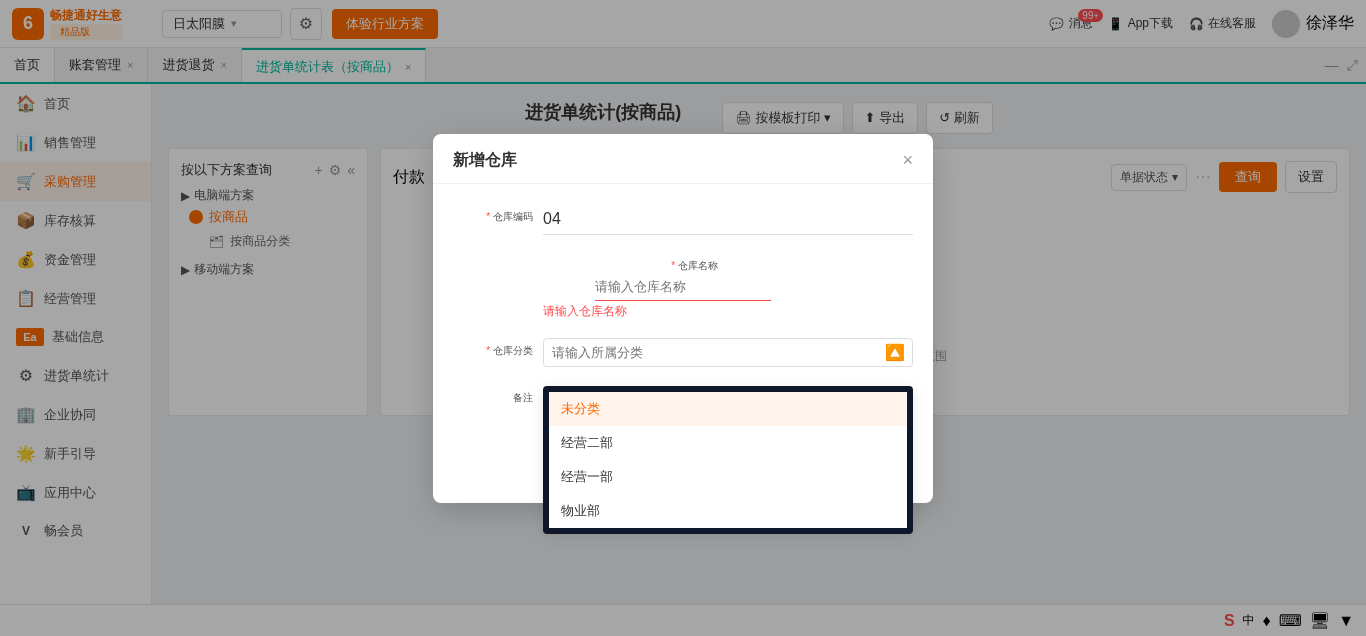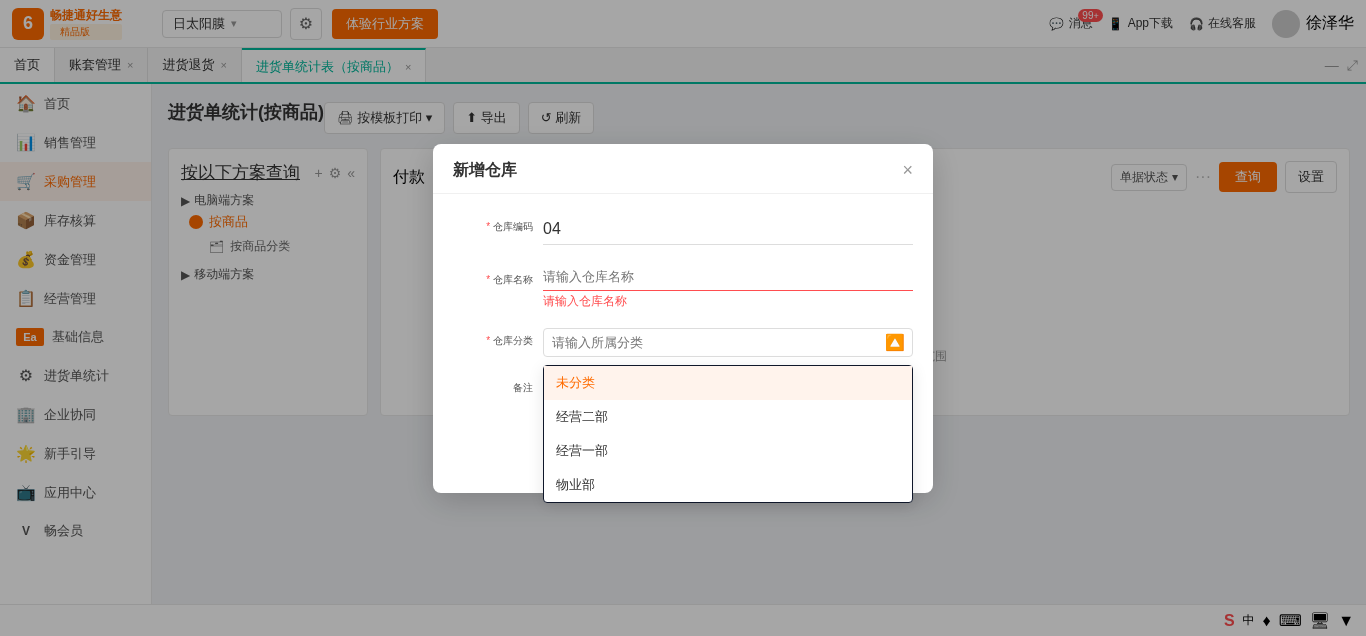--- a/index.html
+++ b/index.html
@@ -147,21 +147,21 @@
       display: flex; gap: 12px;
     }
     .left-panel {
       width: 200px; background: #fff; border-radius: 4px;
       padding: 12px; border: 1px solid #e8e8e8;
     }
     .panel-header {
       display: flex; align-items: center; justify-content: space-between;
       margin-bottom: 8px;
     }
-    .panel-title { font-size: 17px; color: #333; text-decoration: underline; }
+    .panel-title { font-size: 13px; color: #333; }
     .panel-actions { display: flex; gap: 6px; }
     .panel-actions span { color: #999; cursor: pointer; font-size: 14px; }
     .scheme-item {
       display: flex; align-items: center; gap: 6px;
       padding: 4px 8px; cursor: pointer; font-size: 13px; color: #555;
     }
     .scheme-item.active { color: #ff6b00; }
     .scheme-sub {
       padding-left: 20px;
       display: flex; align-items: center; gap: 6px;
@@ -234,25 +234,25 @@
     .category-up-icon {
       position: absolute; right: 8px; top: 50%; transform: translateY(-50%);
       color: #ff6b00; font-size: 16px; cursor: pointer;
     }
 
     .dropdown-list {
       position: absolute;
       top: 100%; left: 0;
       width: 100%;
       background: #fff;
-      border: 1px solid #0f172a;
+      border: 6px solid #0f172a;
       border-radius: 4px;
       box-shadow: 0 4px 16px rgba(0,0,0,0.1);
       z-index: 200;
-      margin-top: 8px;
+      margin-top: 19px;
     }
     .dropdown-item {
       padding: 8px 12px; font-size: 13px; color: #333; cursor: pointer;
     }
     .dropdown-item.selected { background: #fff3ec; color: #ff6b00; }
 
     .textarea-field {
       flex: 1; border: none; border-bottom: 1px solid #ddd;
       padding: 6px 0; font-size: 13px; color: #333; outline: none; resize: none;
       height: 28px;
@@ -404,21 +404,21 @@
       <span class="sidebar-icon">📺</span>
       <span>应用中心</span>
     </div>
     <div class="sidebar-item">
       <span class="sidebar-icon" style="font-size:12px;font-weight:bold;">V</span>
       <span>畅会员</span>
     </div>
   </div>
 
   <div class="content-area">
-    <div style="display:flex;align-items:center;justify-content:flex-start;margin-bottom:12px;">
+    <div style="display:flex;align-items:center;justify-content:center;margin-bottom:12px;gap:41px;">
       <div class="page-title">进货单统计(按商品)</div>
       <div style="display:flex;gap:8px;align-items:center;">
         <button class="btn-outline">
           <span>🖨</span>
           <span>按模板打印</span>
           <span>▾</span>
         </button>
         <button class="btn-outline">
           <span>⬆</span>
           <span>导出</span>
@@ -505,21 +505,21 @@
 
       <div class="field-row">
         <div class="field-label">
           <span style="color:#ff4d4f;">*</span>
           <span>仓库编码</span>
         </div>
         <input type="text" class="field-input" value="04" style="border-bottom: 1px solid rgb(221, 221, 221); flex: 1 1 0%; padding: 6px 0px; font-size: 16px; outline: none; border-top: none; border-left: none; border-right: none;">
       </div>
 
       <div class="field-row" style="flex-direction:column;">
-        <div style="display:flex;align-items:center;width:100%;">
+        <div style="display:flex;align-items:center;width:100%;flex-direction:column;">
           <div class="field-label">
             <span style="color:#ff4d4f;">*</span>
             <span>仓库名称</span>
           </div>
           <input type="text" class="field-input error" placeholder="请输入仓库名称" style="border-bottom: 1px solid rgb(255, 77, 79); flex: 1 1 0%; padding: 6px 0px; font-size: 13px; outline: none; border-top: none; border-left: none; border-right: none;">
         </div>
         <div style="margin-left:90px;color:#ff4d4f;font-size:12px;margin-top:2px;">请输入仓库名称</div>
       </div>
 
       <div class="field-row" style="position:relative;">

